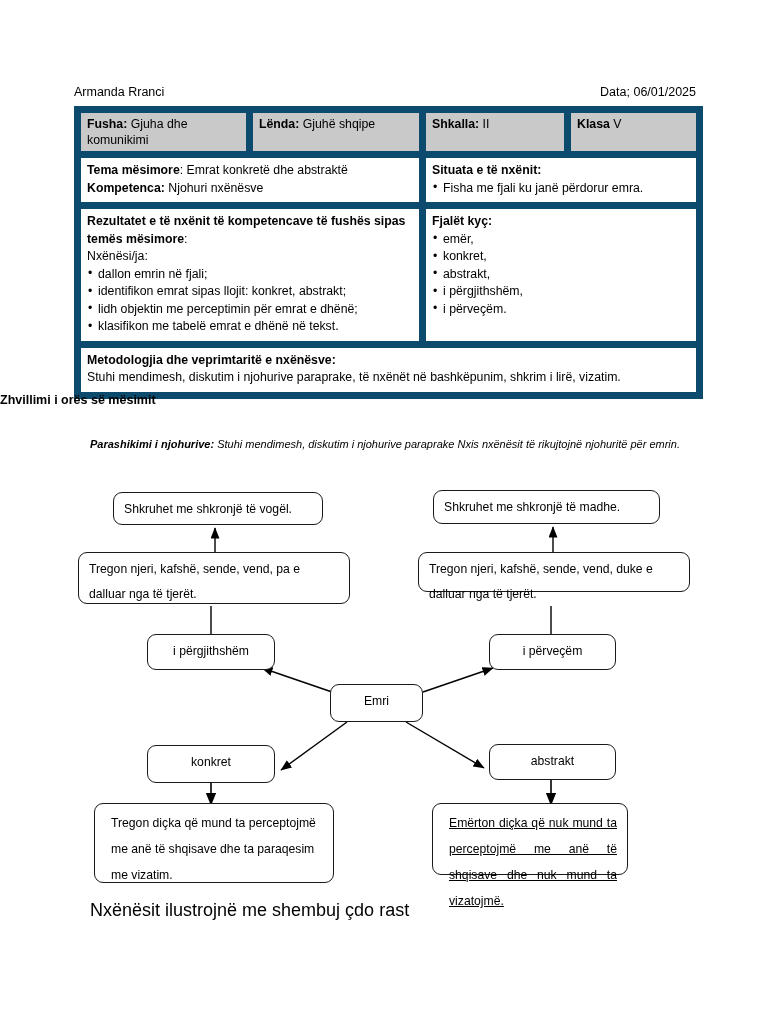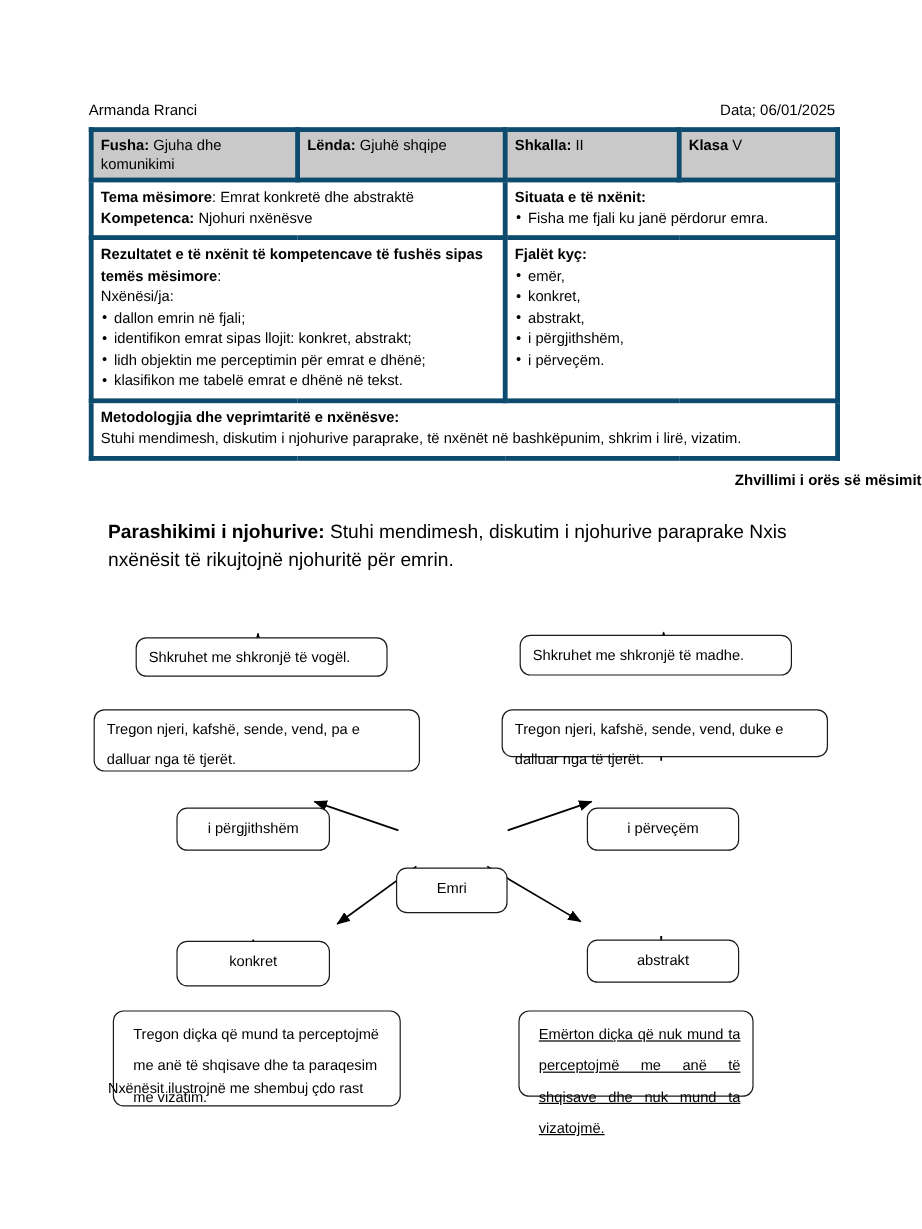--- a/index.html
+++ b/index.html
@@ -39,21 +39,21 @@
   .plan-table {
     position: absolute;
     left: 74px;
     top: 106px;
     width: 622px;
     border-collapse: collapse;
     table-layout: fixed;
     font-size: 12.3px;
   }
   .plan-table td {
-    border: 4px solid #0c4a6e;
+    border: 7px solid #0c4a6e;
     padding: 4px 6px 5px 6px;
     vertical-align: top;
     line-height: 17.5px;
   }
   .plan-table tr.head td {
     background: #c9c9c9;
     padding-top: 3px;
     padding-bottom: 3px;
     line-height: 16px;
   }
@@ -75,53 +75,53 @@
     left: 1px;
     top: -0.5px;
   }
 
   
   .section-title {
     position: absolute;
     left: 0;
     top: 393px;
     width: 768px;
-    text-align: right;
+    text-align: left;
     font-size: 12.5px;
     font-weight: bold;
   }
 
   .intro-para {
     position: absolute;
     left: 90px;
     top: 432px;
     width: 600px;
-    font-size: 16px;
+    font-size: 11px;
     line-height: 24px;
+    font-style: italic;
   }
 
   
   .diagram {
     position: absolute;
     left: 0;
     top: 0;
     width: 768px;
     height: 1024px;
     pointer-events: none;
   }
   .node {
     position: absolute;
     border: 1px solid #1a1a1a;
     border-radius: 9px;
     background: #ffffff;
     box-sizing: border-box;
     font-size: 12.2px;
     line-height: 25px;
     padding: 4px 10px;
-    margin-top: 39px;
   }
   .node.center-text { text-align: center; }
 
   .n-top-left  { left: 113px; top: 492px;  width: 210px; height: 33px; }
   .n-top-right { left: 433px; top: 490px;  width: 227px; height: 34px; }
   .n-mid-left  { left: 78px;  top: 552px;  width: 272px; height: 52px; }
   .n-mid-right { left: 418px; top: 552px;  width: 272px; height: 40px; }
   .n-gen       { left: 147px; top: 634px;  width: 128px; height: 36px; }
   .n-prop      { left: 489px; top: 634px;  width: 127px; height: 36px; }
   .n-emri      { left: 330px; top: 684px;  width: 93px;  height: 38px; }
@@ -130,21 +130,21 @@
   .n-bot-left  { left: 94px;  top: 803px;  width: 240px; height: 80px; }
   .n-bot-right { left: 432px; top: 803px;  width: 196px; height: 72px; text-decoration: underline; }
 
   .n-bot-left, .n-bot-right { line-height: 26px; padding-top: 6px; padding-left: 16px; }
   .n-bot-right { text-align: justify; }
 
   .caption {
     position: absolute;
     left: 90px;
     top: 900px;
-    font-size: 12px;
+    font-size: 18px;
   }
 </style>
 </head>
 <body>
 
 <div class="page">
 
   <div class="doc-header">
     <span>Armanda Rranci</span>
     <span>Data; 06/01/2025</span>

